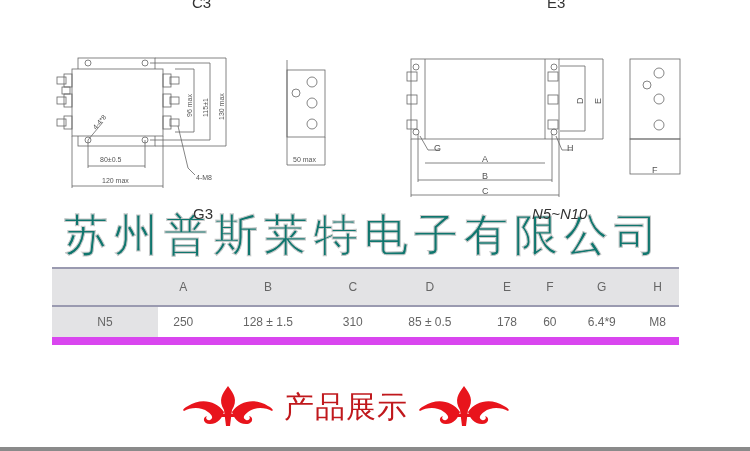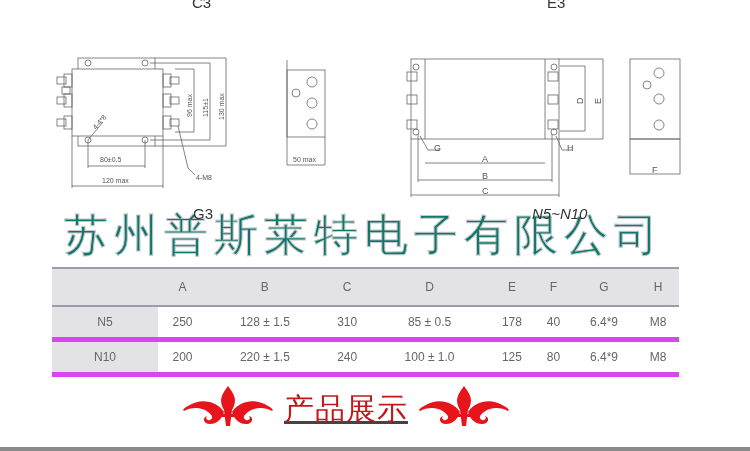--- a/index.html
+++ b/index.html
@@ -5,23 +5,23 @@
   html,body{margin:0;padding:0;background:#fff;}
   body{width:750px;height:451px;position:relative;overflow:hidden;font-family:"Liberation Sans",sans-serif;color:#444;}
   .abs{position:absolute;}
   .title{font-size:15px;color:#333;}
   .drawing{position:absolute;left:0;top:0;}
   svg text{font-family:"Liberation Sans",sans-serif;}
   .watermark{position:absolute;left:64px;top:206px;font-size:44px;letter-spacing:6px;color:#0f766e;
     -webkit-text-stroke:1px #c9c9c9;font-family:"DejaVu Sans",sans-serif;white-space:nowrap;}
   table.spec{position:absolute;left:52px;top:267px;width:627px;border-collapse:collapse;font-size:12px;color:#666;}
   table.spec th{height:34px;background:#e3e3e5;font-weight:normal;border-bottom:2px solid #9a9ab0;border-top:2px solid #9a9ab0;}
-  table.spec td{height:28px;text-align:center;border-bottom:5px solid #d946ef;}
+  table.spec td{height:28px;text-align:center;border-bottom:8px solid #d946ef;}
   table.spec td.model{background:#e3e3e5;width:104px;}
-  .banner{position:absolute;left:180px;top:384px;display:flex;align-items:flex-end;text-decoration:underline;}
+  .banner{position:absolute;left:180px;top:384px;display:flex;align-items:center;}
   .banner-text{color:#c0181c;font-size:30px;margin:0 8px;font-family:"DejaVu Sans",sans-serif;letter-spacing:1px;}
   .bottom-line{position:absolute;left:0;top:447px;width:750px;height:4px;background:#8a8a8a;}
 </style>
 </head>
 <body>
 
 <div class="abs title" style="left:192px;top:-6px;">C3</div>
 <div class="abs title" style="left:547px;top:-6px;">E3</div>
 
 <svg class="drawing" width="750" height="210" viewBox="0 0 750 210">
@@ -152,32 +152,21 @@
     </tr>
   </thead>
   <tbody>
     <tr>
       <td class="model">N5</td>
       <td>250</td>
       <td>128 ± 1.5</td>
       <td>310</td>
       <td>85 ± 0.5</td>
       <td>178</td>
-      <td>40</td>
-      <td>6.4*9</td>
-      <td>M8</td>
-    </tr>
-    <tr>
-      <td class="model">N10</td>
-      <td>200</td>
-      <td>220 ± 1.5</td>
-      <td>240</td>
-      <td>100 ± 1.0</td>
-      <td>125</td>
-      <td>80</td>
+      <td>60</td>
       <td>6.4*9</td>
       <td>M8</td>
     </tr>
   </tbody>
 </table>
 
 <div class="banner">
   <svg width="96" height="46" viewBox="0 0 96 46">
     <g fill="#e8141c">
       <path d="M48 2 C54 10 58 16 52 26 L50 42 L46 42 L44 26 C38 16 42 10 48 2 Z"></path>

